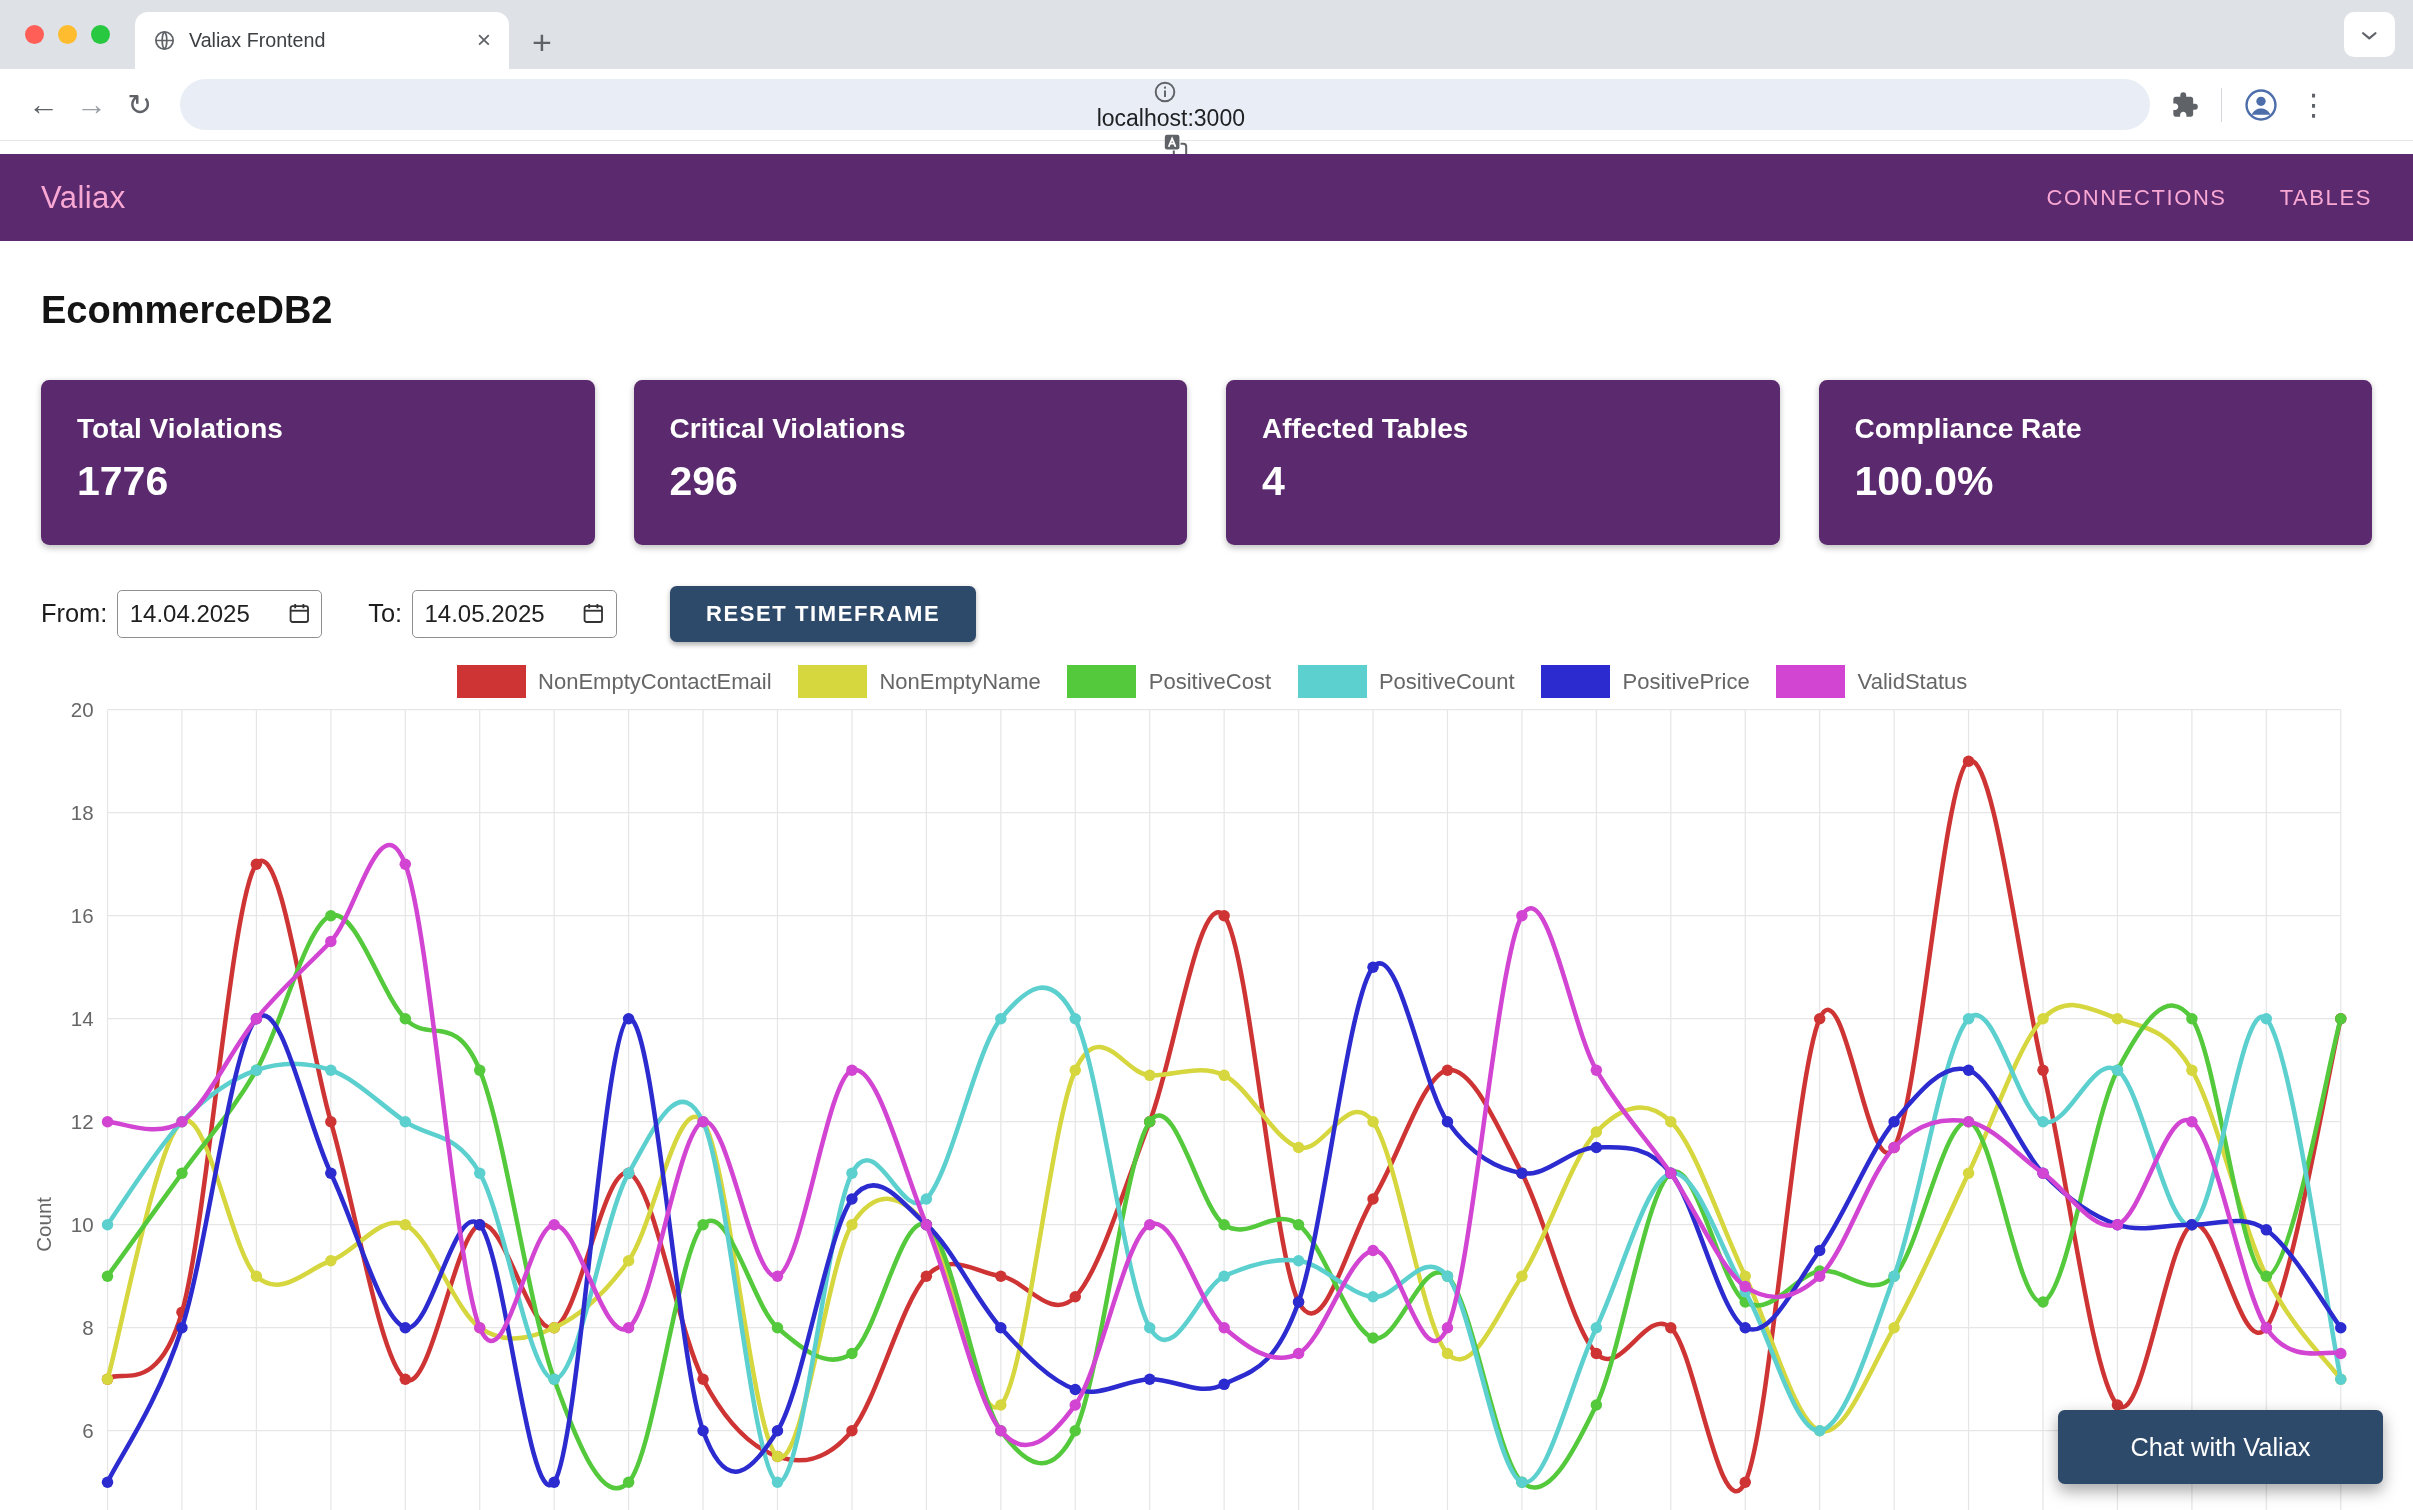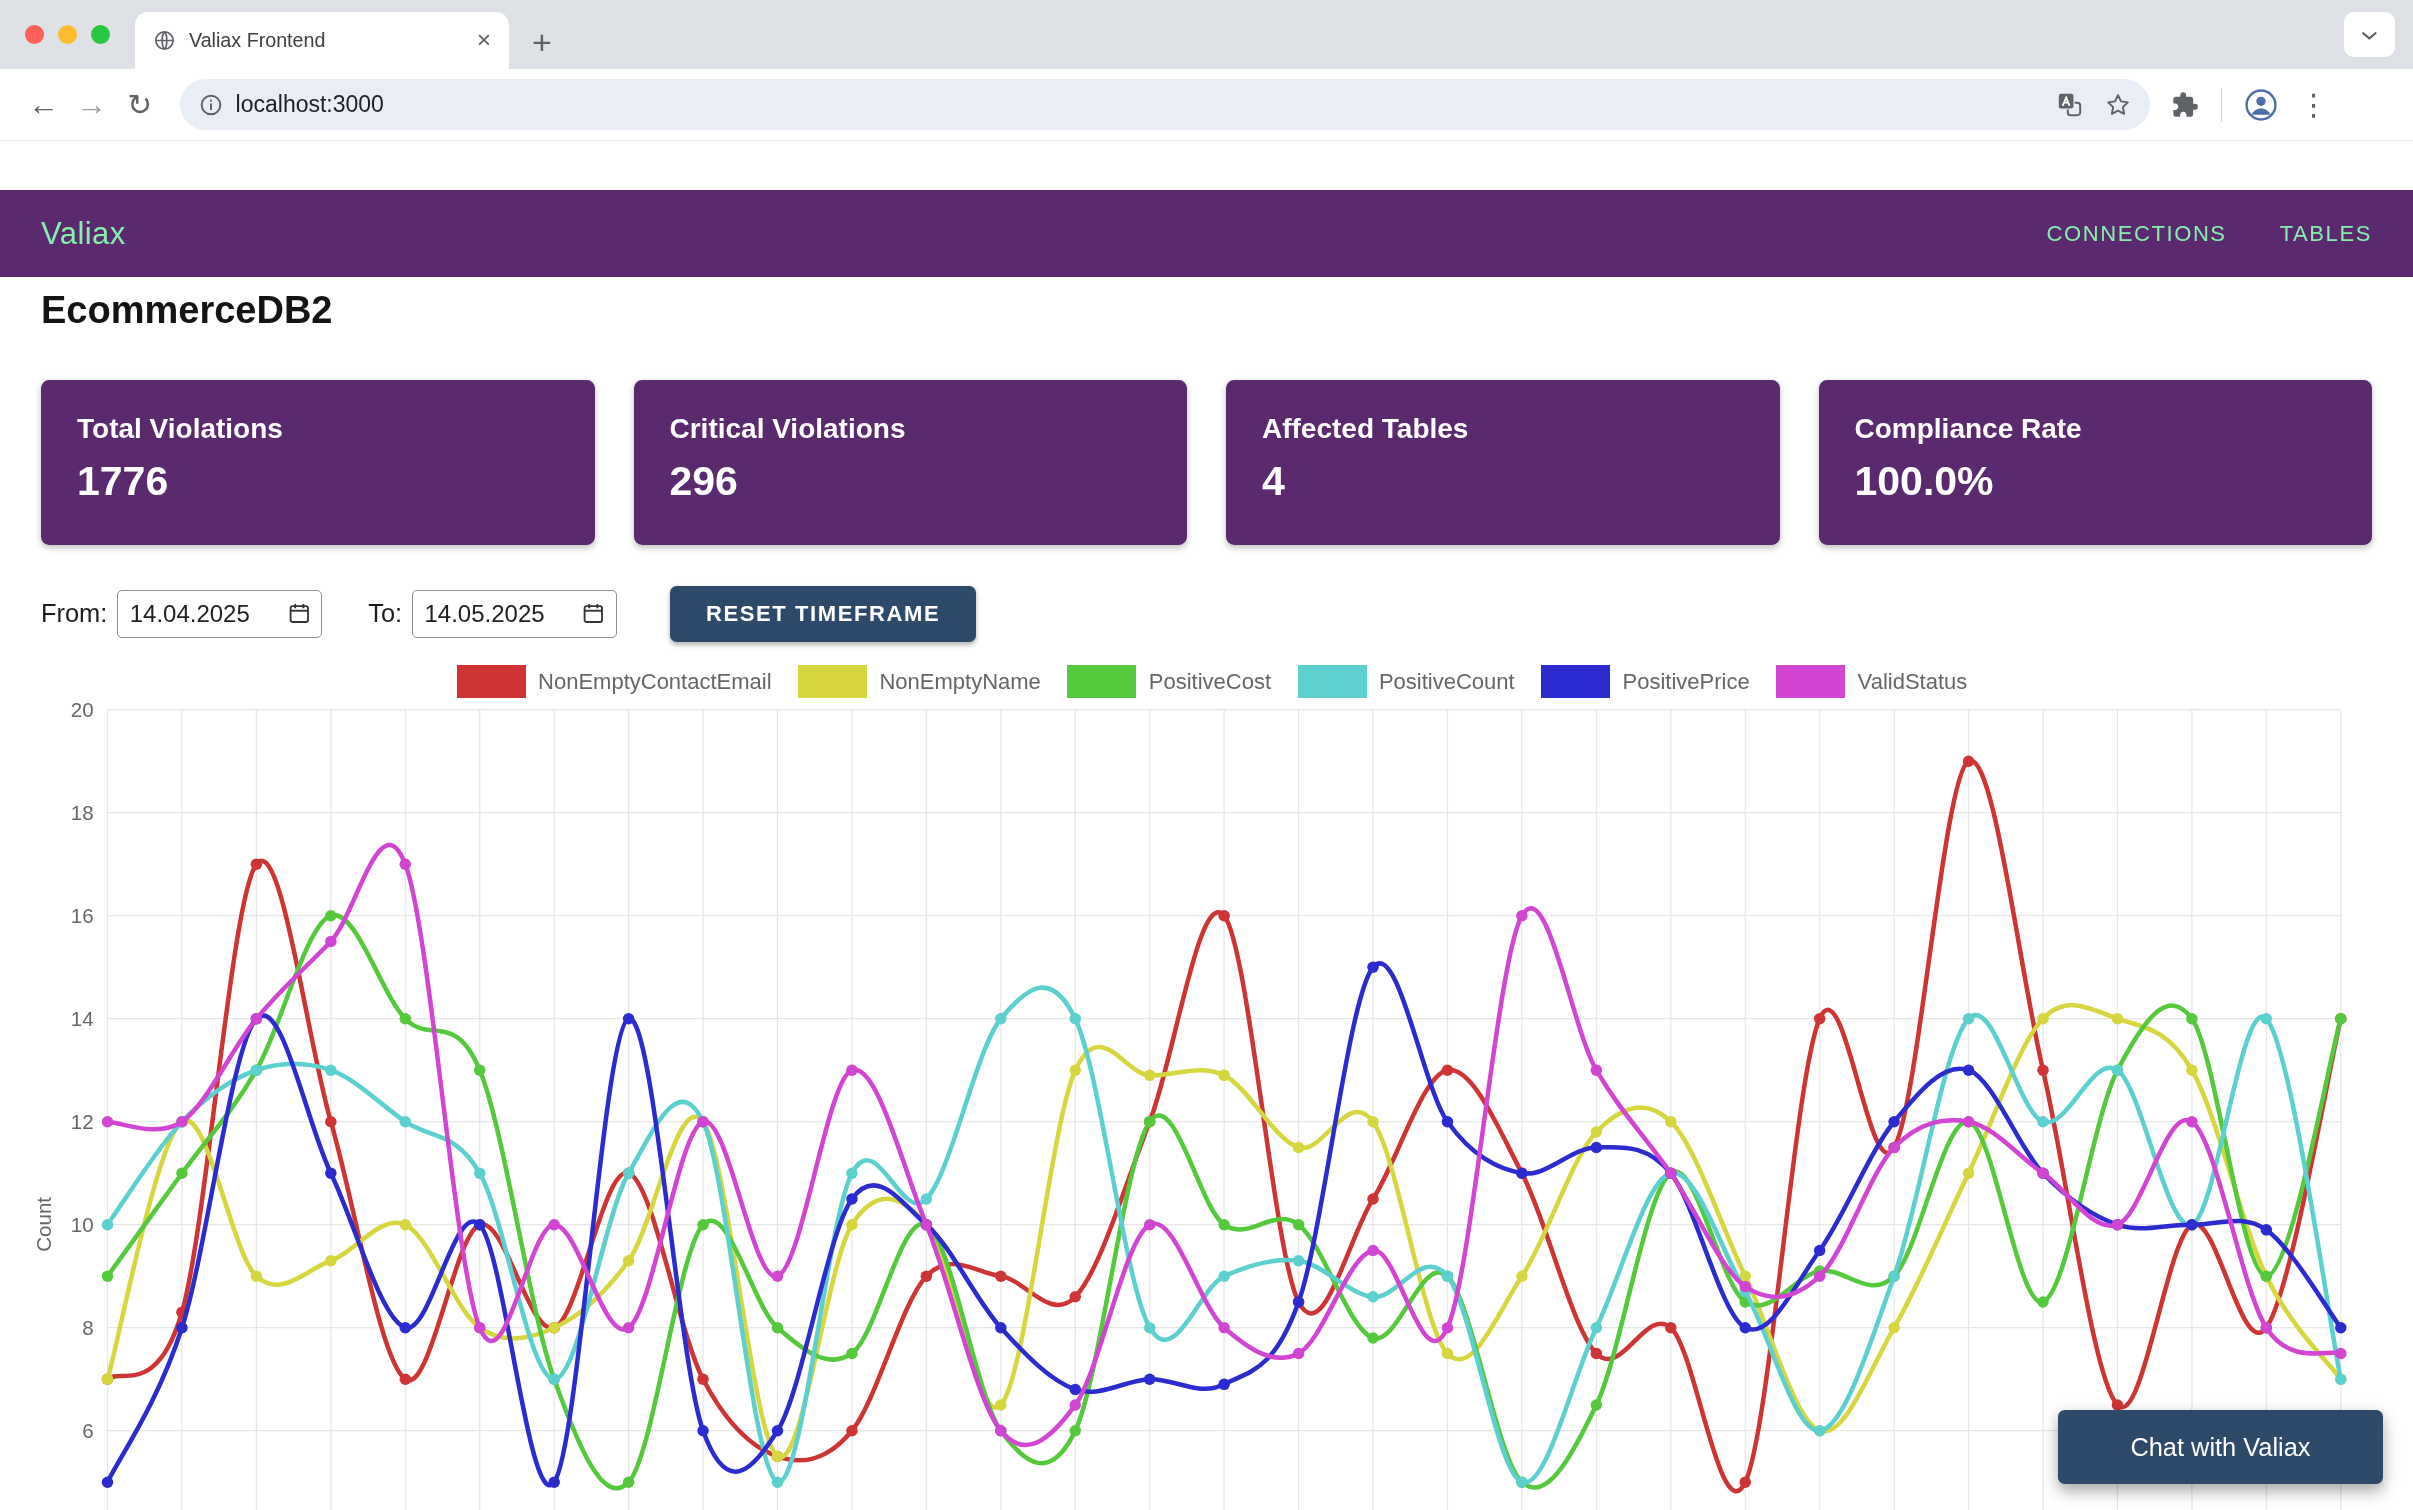--- a/index.html
+++ b/index.html
@@ -20,29 +20,29 @@
   .tab-close { font-size:24.6px; color:#5f6368; line-height:1; cursor:default; }
   .new-tab { position:absolute; left:532px; bottom:9.9px; font-size:34px; font-weight:300; color:#5f6368; line-height:1; }
   .strip-chevron { position:absolute; right:18px; top:12.3px; width:51px; height:45px; background:#fff;
                    border-radius:9.9px; display:flex; align-items:center; justify-content:center; }
   .toolbar { position:absolute; top:69px; left:0; right:0; height:72px; background:#fff;
              display:flex; align-items:center; padding:0 19.7px; border-bottom:0.8px solid #e7e7e7; }
   .navbtn { width:48px; text-align:center; font-size:31px; color:#5f6368; line-height:1; }
   .navbtn.fwd { color:#9aa0a6; }
   .navbtn.reload { font-size:29.6px; }
   .omnibox { width:1970px; height:51px; margin-left:16.4px; background:#e9eef6; border-radius:25.4px;
-             display:flex; align-items:center; padding:0 18px; }
+             display:flex; align-items:center; padding:0 18px;flex-direction:column; }
   .url-text { font-size:23px; color:#202124; margin-left:11.5px; flex:1; }
   .ob-icon { display:flex; align-items:center; margin-left:21.3px; }
   .chrome-right { display:flex; align-items:center; margin-left:21.3px; gap:21.3px; }
   .vdiv { width:1.6px; height:34px; background:#d5d8dc; }
   .kebab { font-size:29.6px; color:#5f6368; line-height:1; }
   
   .appbar { position:absolute; top:154px; left:0; right:0; height:87px; background:var(--brand,#5b2a6e);
-            display:flex; align-items:center; padding:0 41px; color:#86efac;margin-top:36px; }
+            display:flex; align-items:center; padding:0 41px; color:#f9a8d4; }
   .brand { font-size:31px; font-weight:500; letter-spacing:0.4px; }
   .appnav { margin-left:auto; display:flex; gap:53px; }
   .appnav div { font-size:22px; letter-spacing:1.6px; font-weight:500; cursor:default; }
   .page-title { position:absolute; top:289px; left:41px; font-size:38px; font-weight:700; color:#141414; }
   .stats-row { position:absolute; top:380px; left:41px; right:41px; display:flex; gap:39px; }
   .stat-card { flex:1; height:165px; background:var(--brand,#5b2a6e); border-radius:8.2px; color:#fff;
                padding:33px 36px; box-shadow:0 2.5px 6.6px rgba(0,0,0,.25); }
   .stat-label { font-size:28px; font-weight:600; }
   .stat-value { font-size:41px; font-weight:700; margin-top:13px; }
   .controls-row { position:absolute; top:584px; left:41px; height:59px; display:flex; align-items:center; }

